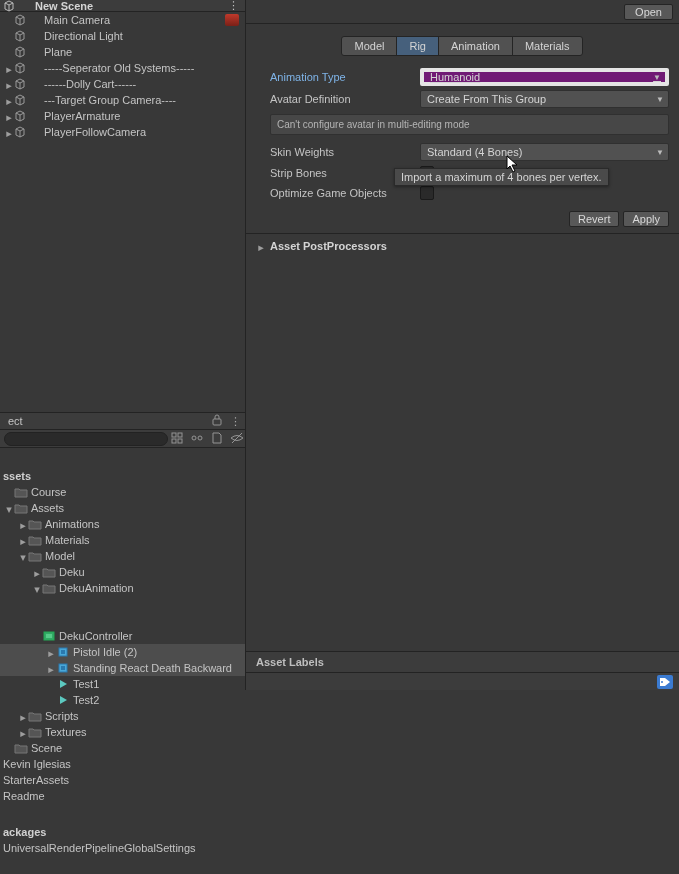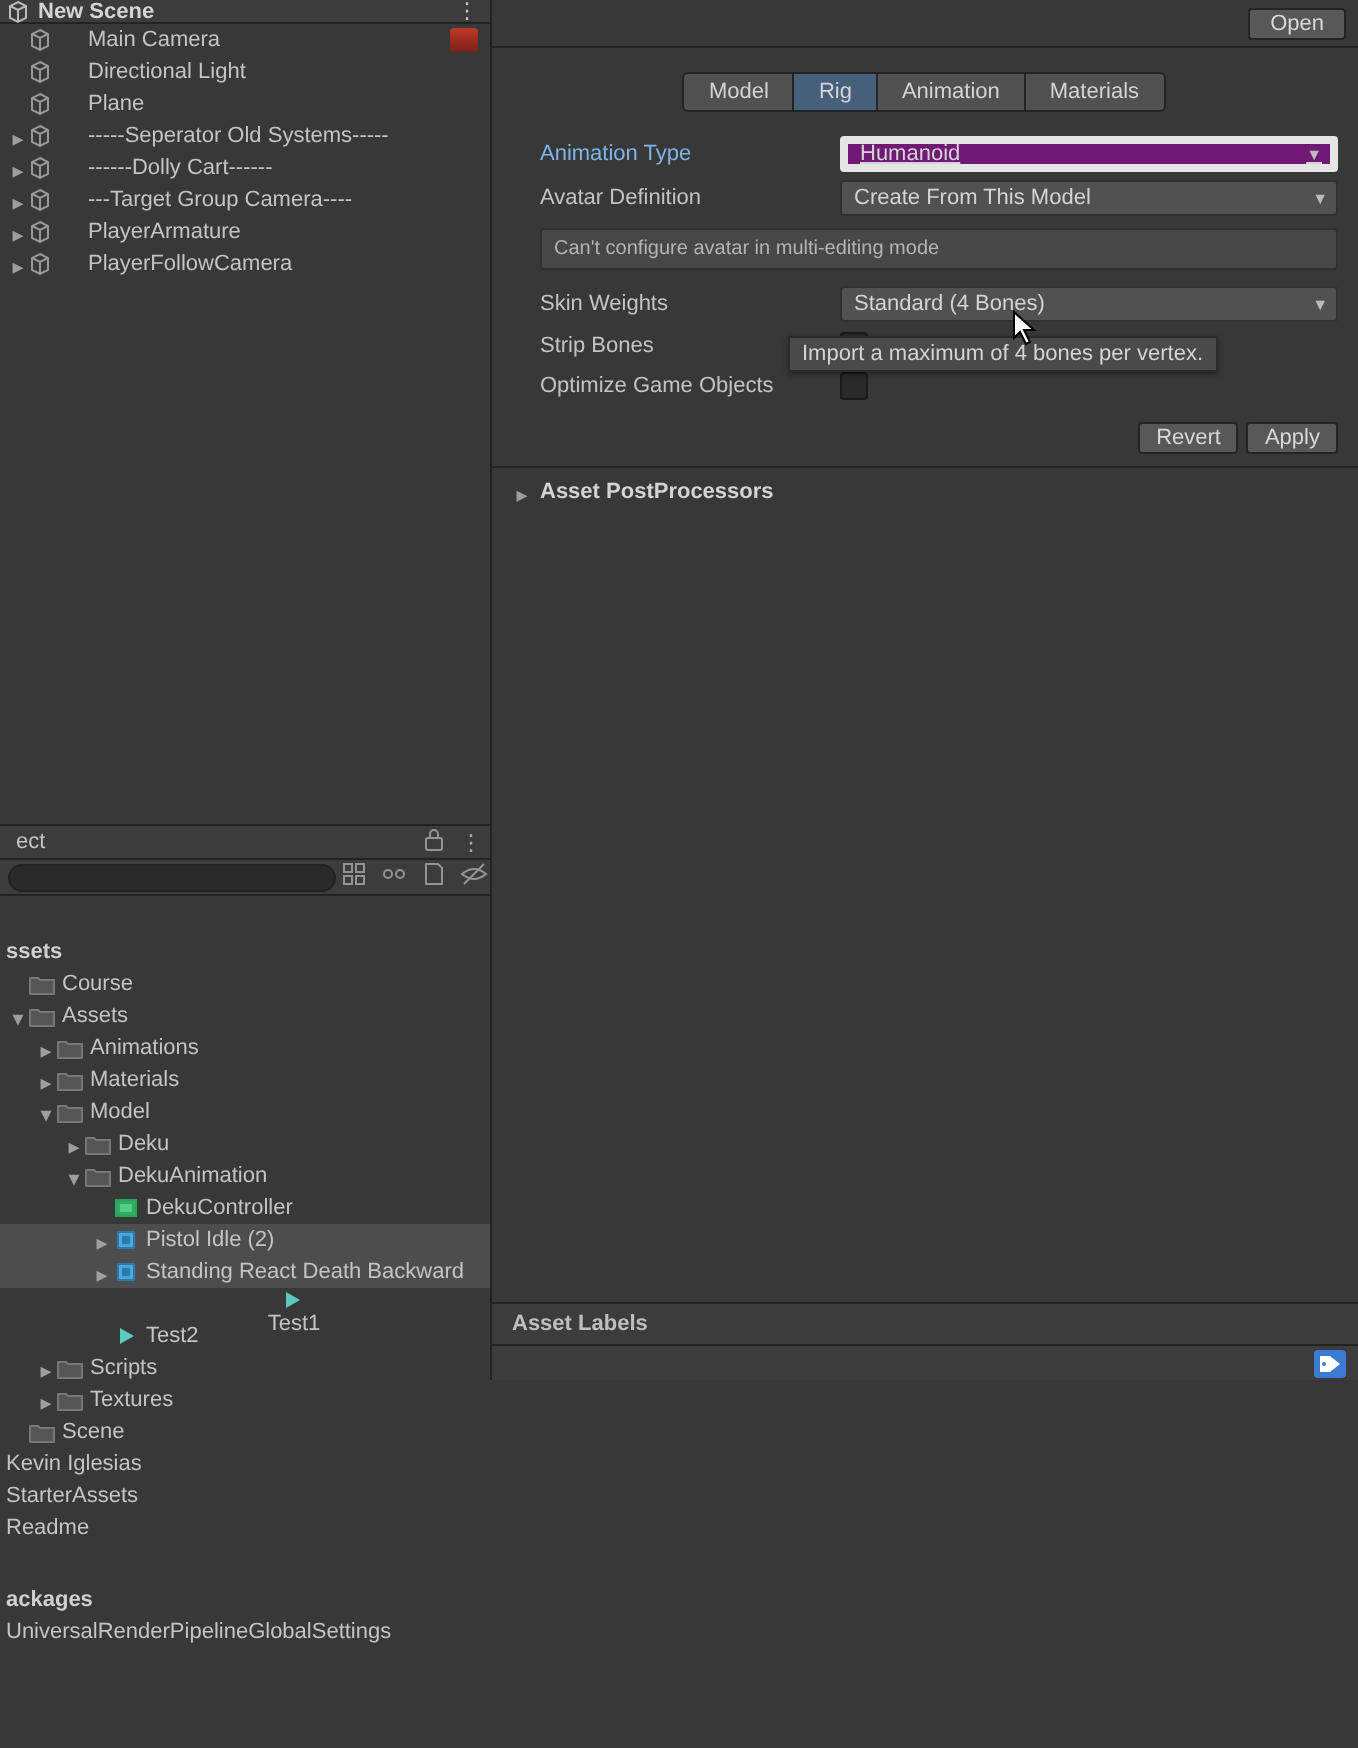--- a/index.html
+++ b/index.html
@@ -36,21 +36,21 @@
     align-items: center;
     padding-left: 3px;
     border-bottom: 1px solid #232323;
   }
   .hier-header .title {
     font-weight: bold;
     color: #d4d4d4;
     flex: 1;
     display: flex;
     align-items: center;
-    gap: 4px;
+    gap: 20px;
   }
   .hier-header .three-dots {
     padding: 0 6px;
     cursor: pointer;
   }
   .cube-icon {
     display: inline-block;
     width: 12px; height: 12px;
     position: relative;
   }
@@ -482,21 +482,21 @@
             </svg></span>
           <span class="label">Deku</span>
         </div>
         <div class="proj-row" style="padding-left: 32px;">
           <span class="foldout">▾</span>
           <span class="folder-icon"><svg viewBox="0 0 14 12">
               <path d="M1 3 h4 l1 1 h7 v7 h-12 z" fill="#555" stroke="#777"></path>
             </svg></span>
           <span class="label">DekuAnimation</span>
         </div>
-        <div class="proj-row" style="padding-left: 46px;">
+        <div class="proj-row" style="padding-left: 32px; margin-top: 32px;">
           <span class="spacer-sm"></span>
           <span class="file-icon"><svg viewBox="0 0 14 12">
               <rect x="2" y="2" width="10" height="8" fill="#3a6" stroke="#2a5"></rect>
               <rect x="4" y="4" width="6" height="4" fill="#5c8"></rect>
             </svg></span>
           <span class="label">DekuController</span>
         </div>
         <div class="proj-row selected" style="padding-left: 46px;">
           <span class="foldout">▸</span>
           <span class="file-icon"><svg viewBox="0 0 14 12">
@@ -506,21 +506,21 @@
           <span class="label">Pistol Idle (2)</span>
         </div>
         <div class="proj-row selected" style="padding-left: 46px;">
           <span class="foldout">▸</span>
           <span class="file-icon"><svg viewBox="0 0 14 12">
               <rect x="3" y="2" width="8" height="8" fill="#4aa8d8" stroke="#2a7ab0"></rect>
               <rect x="5" y="4" width="4" height="4" fill="#2a7ab0"></rect>
             </svg></span>
           <span class="label">Standing React Death Backward</span>
         </div>
-        <div class="proj-row" style="padding-left: 46px; flex-direction: column;">
+        <div class="proj-row" style="padding-left: 46px;">
           <span class="spacer-sm"></span>
           <span class="file-icon"><svg viewBox="0 0 14 12">
               <polygon points="4,2 11,6 4,10" fill="#5cc9c0"></polygon>
             </svg></span>
           <span class="label">Test1</span>
         </div>
         <div class="proj-row" style="padding-left: 46px;">
           <span class="spacer-sm"></span>
           <span class="file-icon"><svg viewBox="0 0 14 12">
               <polygon points="4,2 11,6 4,10" fill="#5cc9c0"></polygon>
@@ -584,21 +584,21 @@
     <span class="form-label highlight">Animation Type</span>
     <div class="dropdown highlight">
       <span>Humanoid</span>
       <span class="caret">▼</span>
     </div>
   </div>
 
   <div class="form-row">
     <span class="form-label">Avatar Definition</span>
     <div class="dropdown">
-      <span>Create From This Model</span>
+      <span>Create From This Group</span>
       <span class="caret">▼</span>
     </div>
   </div>
 
   <div class="info-box">Can't configure avatar in multi-editing mode</div>
 
   <div class="form-row">
     <span class="form-label">Skin Weights</span>
     <div class="dropdown">
       <span>Standard (4 Bones)</span>

